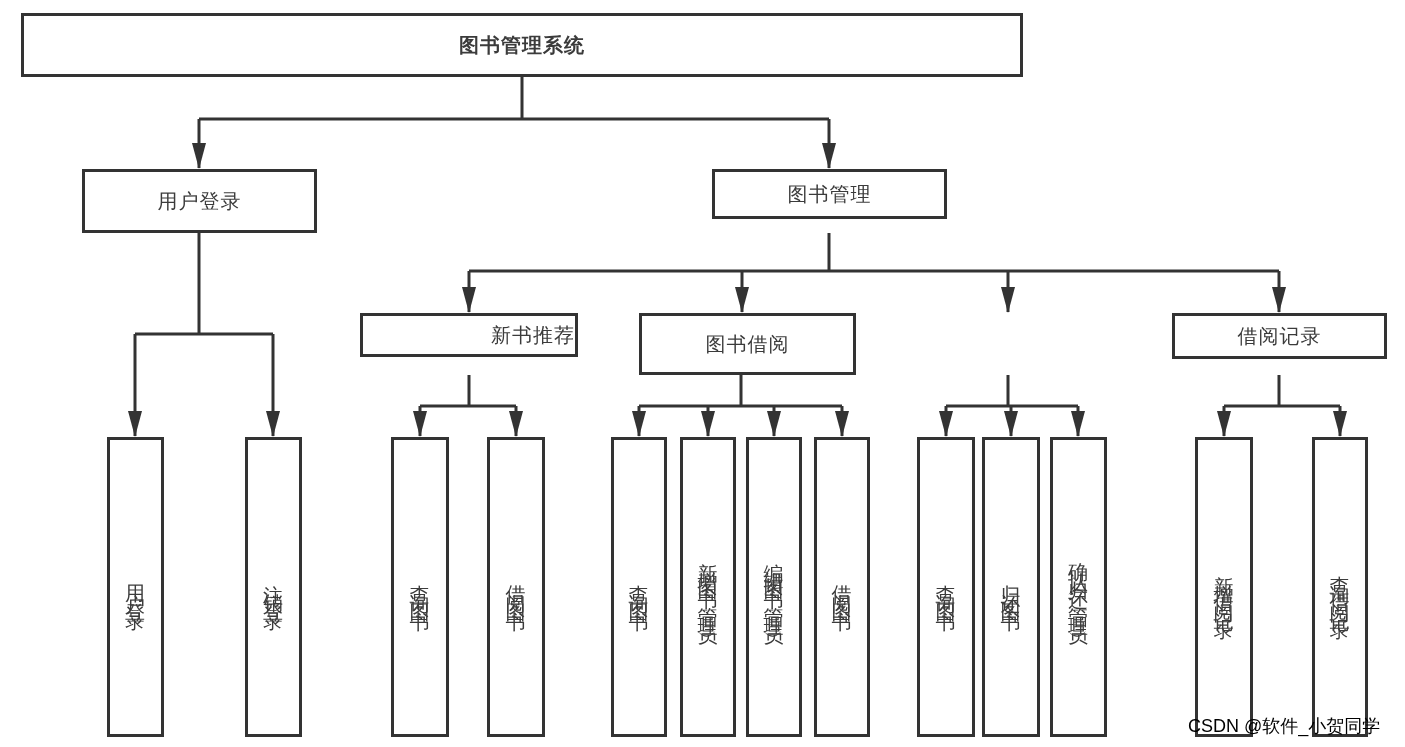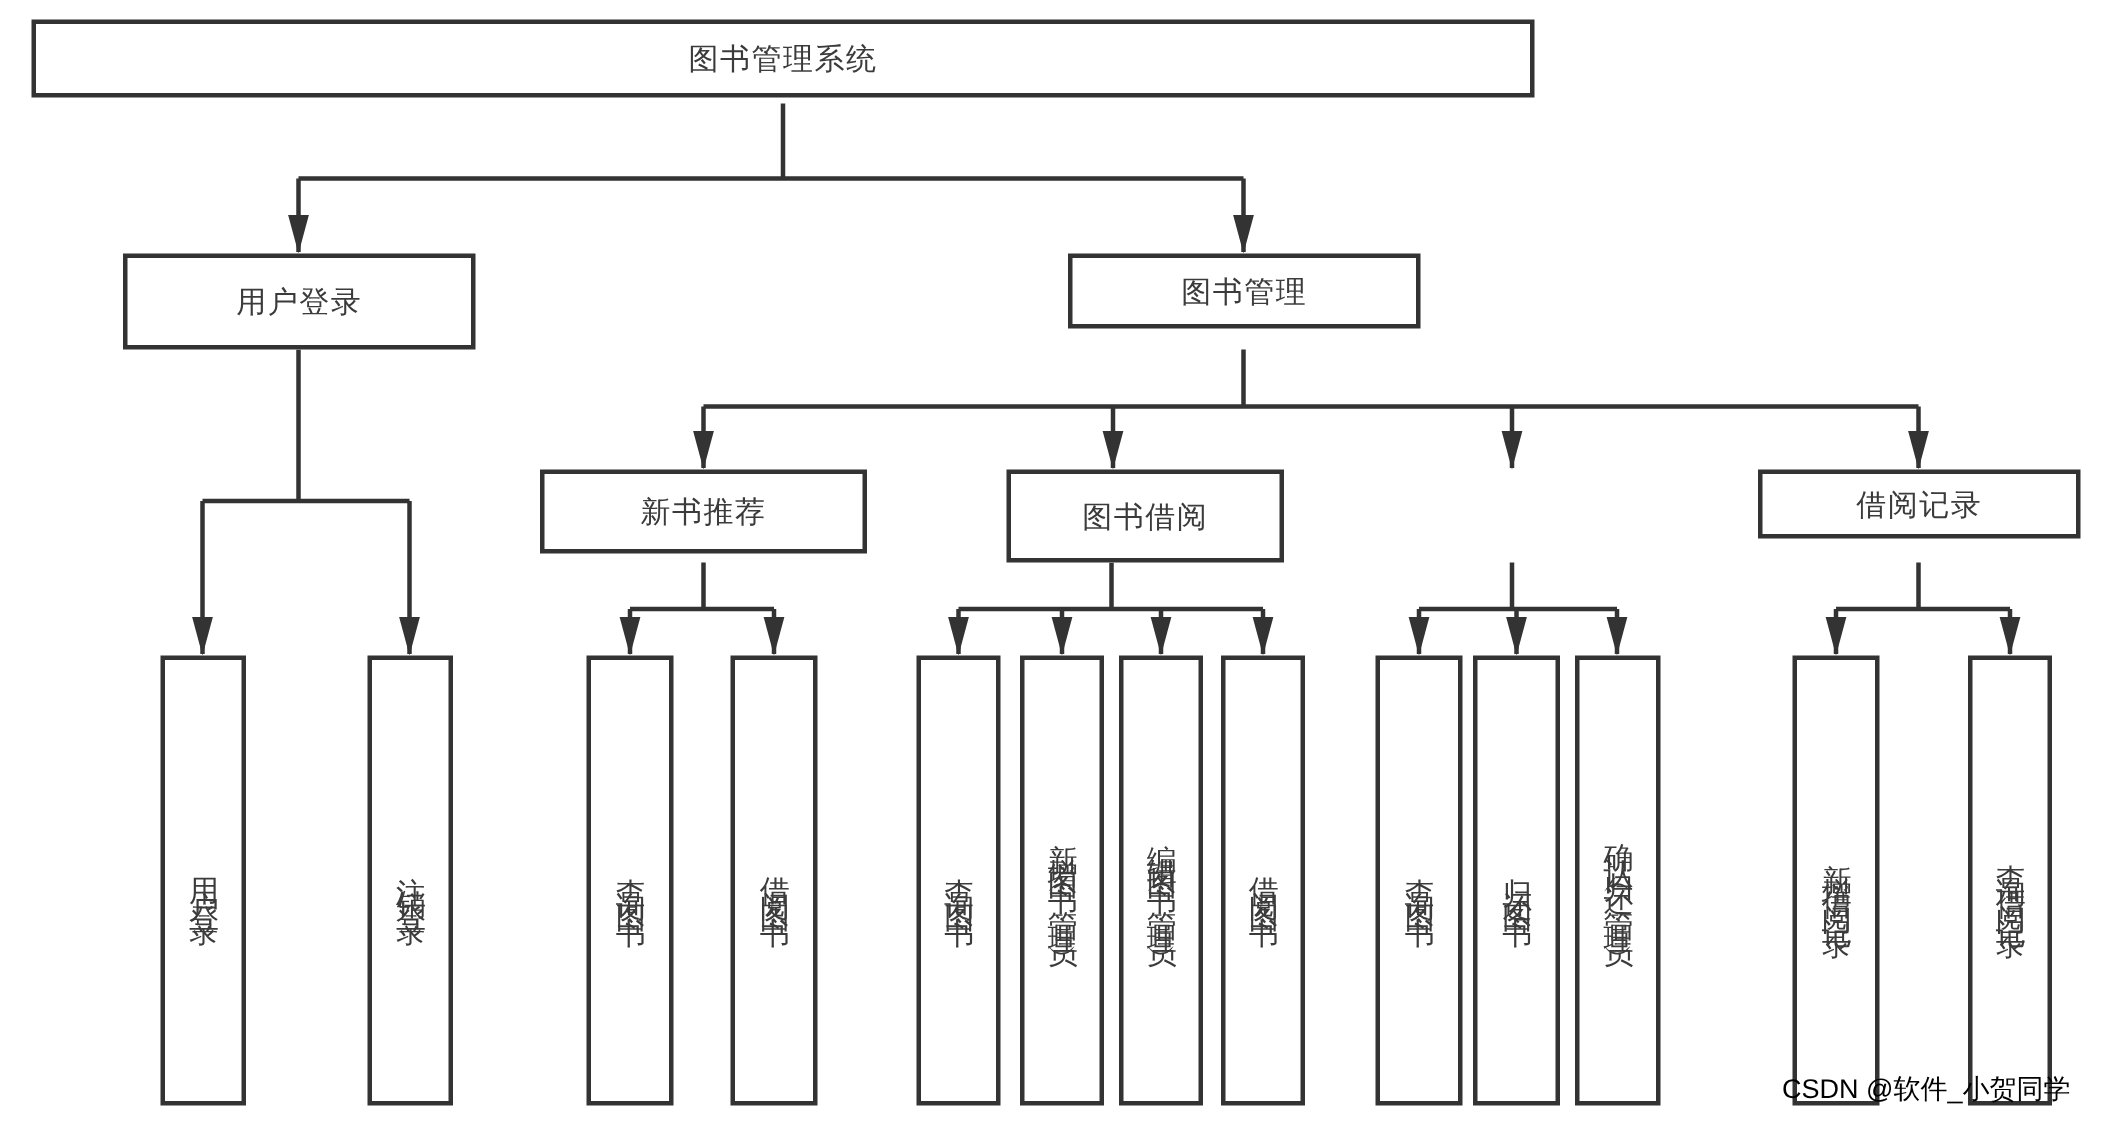--- a/index.html
+++ b/index.html
@@ -18,25 +18,25 @@
     border: 3px solid #333333;
     background: #ffffff;
     display: flex;
     align-items: center;
     justify-content: center;
     color: #3b3b3b;
     font-size: 20px;
     letter-spacing: 1px;
     text-align: center;
   }
-  .root  { left: 21px;  top: 13px;  width: 1002px; height: 52px; }
+  .root  { left: 21px;  top: 13px;  width: 1002px; height: 64px; font-weight: bold; }
   .lv2a  { left: 82px;  top: 169px; width: 235px;  height: 64px; }
   .lv2b  { left: 712px; top: 169px; width: 235px;  height: 50px; }
-  .lv3a  { left: 360px; top: 313px; width: 218px;  height: 56px; }
-  .lv3b  { left: 671px; top: 313px; width: 185px;  height: 62px; }
+  .lv3a  { left: 360px; top: 313px; width: 218px;  height: 44px; justify-content: flex-end; }
+  .lv3b  { left: 639px; top: 313px; width: 217px;  height: 62px; }
   .lv3c  { left: 902px; top: 313px; width: 213px;  height: 62px; }
   .lv3d  { left: 1172px;top: 313px; width: 215px;  height: 46px; }
   .leaf  { top: 437px;  height: 300px; }
   .leaf span {
     writing-mode: vertical-lr;
     text-orientation: mixed;
     letter-spacing: 9px;
     font-size: 20px;
     line-height: 1;
   }

